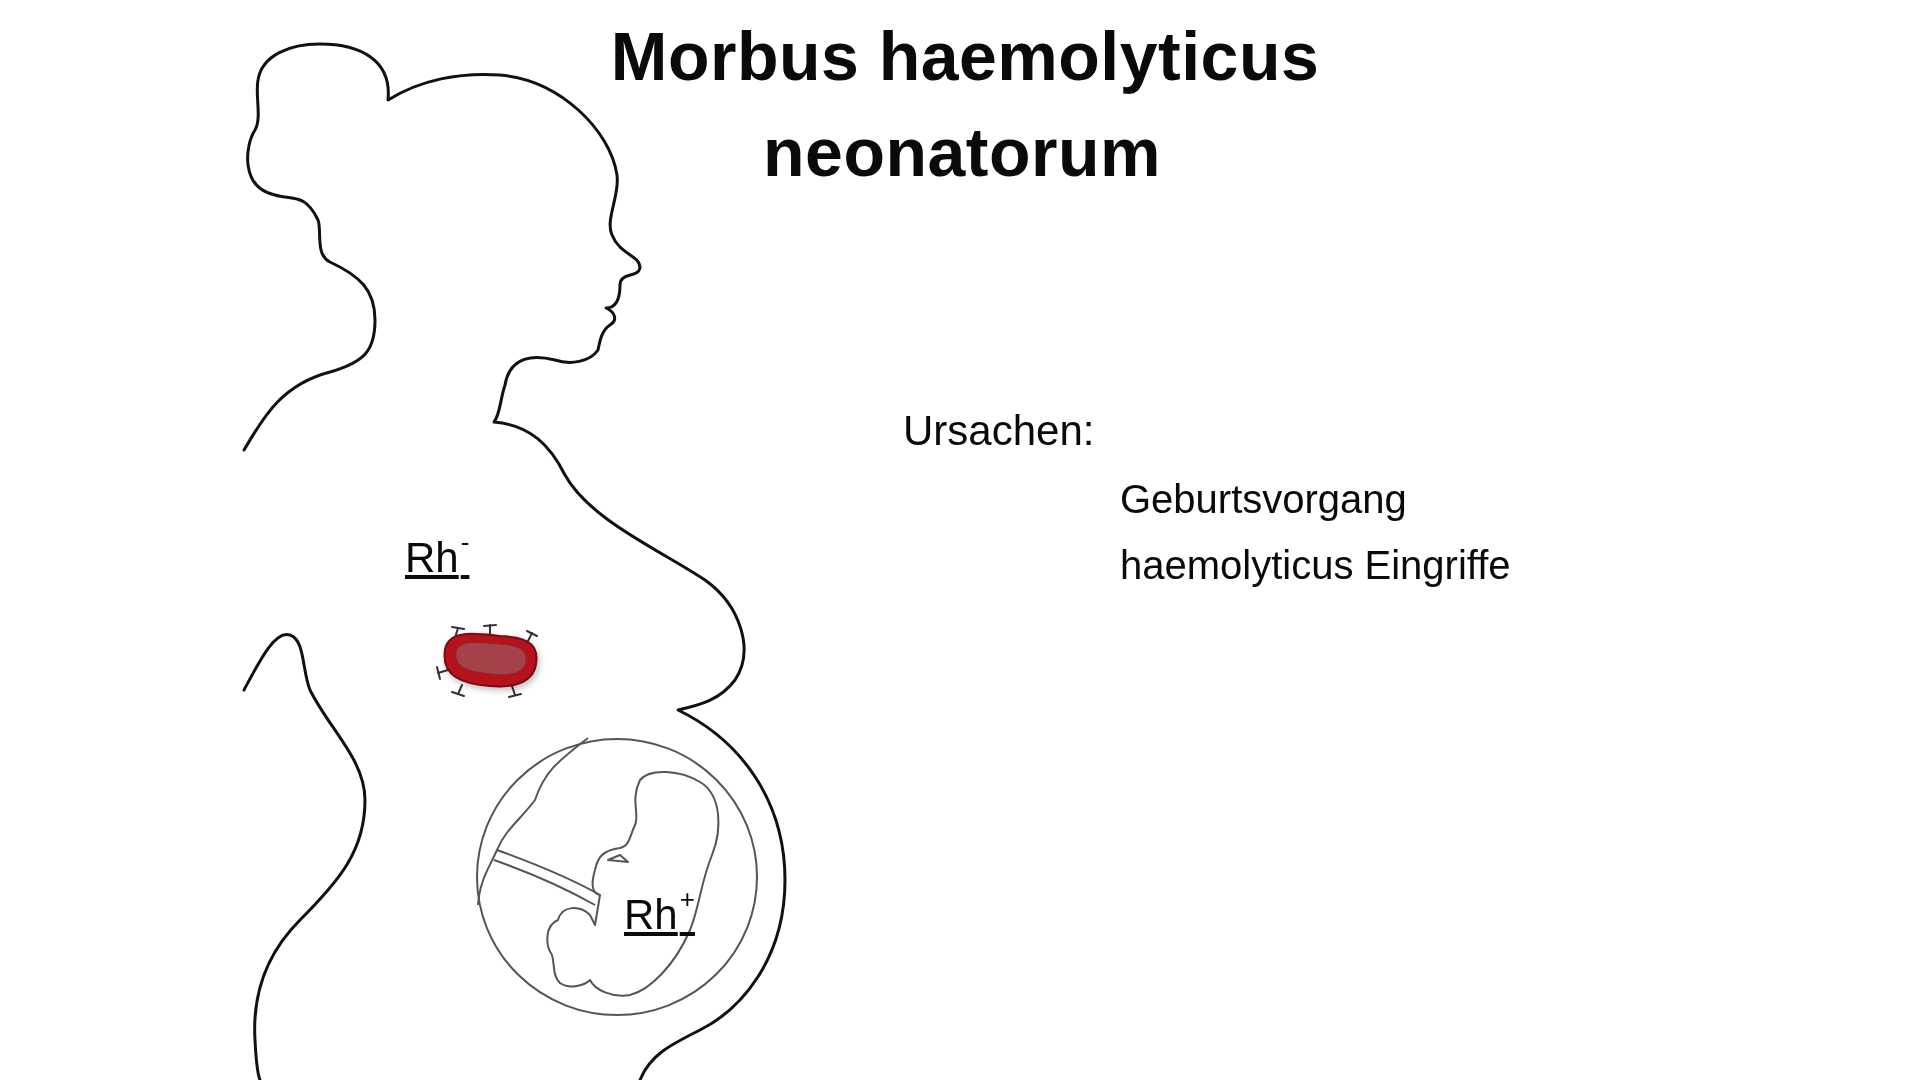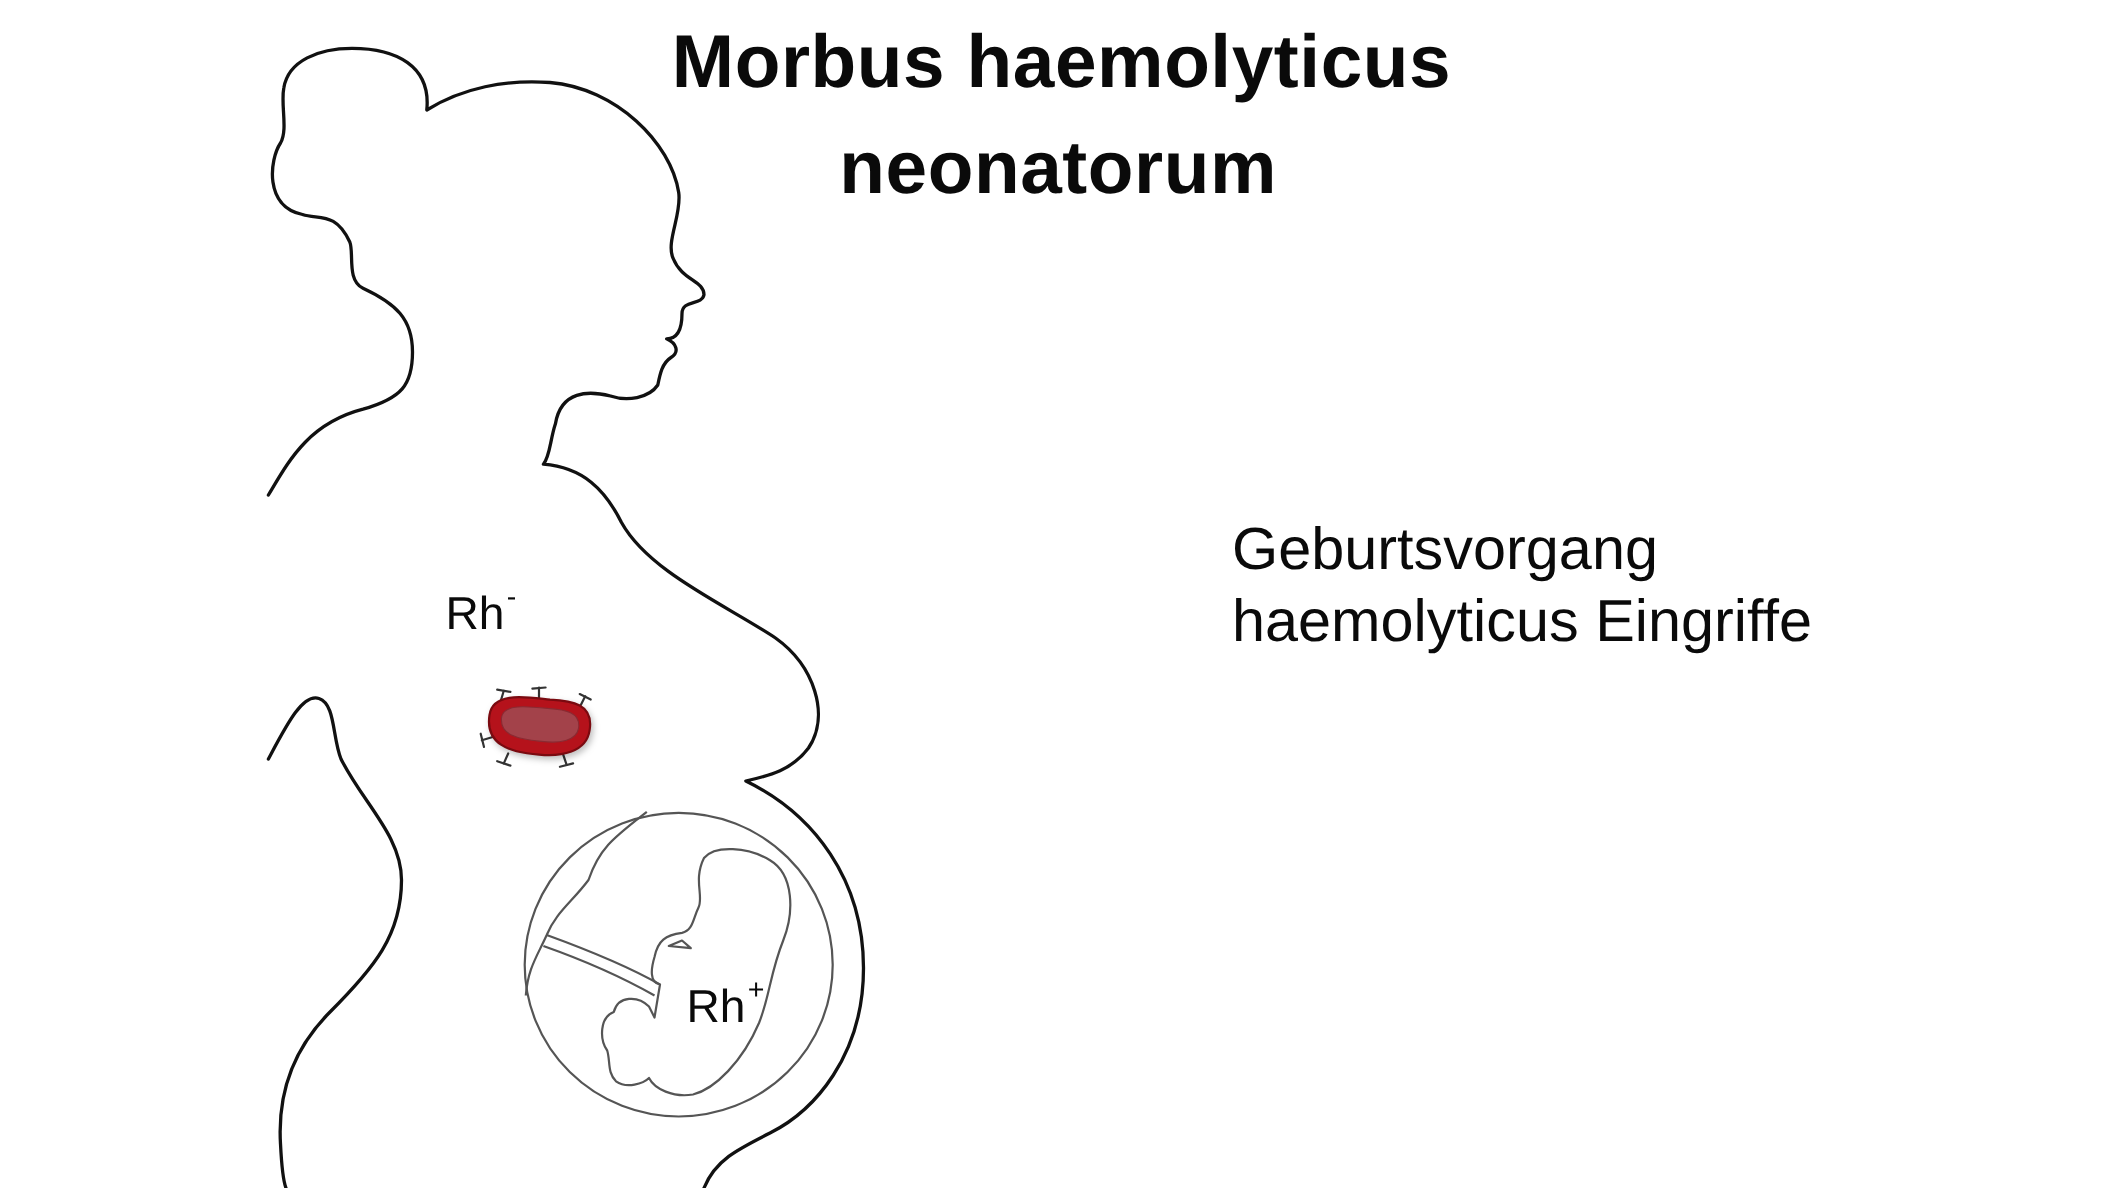--- a/index.html
+++ b/index.html
@@ -44,35 +44,36 @@
     left: 903px;
     top: 398px;
     font-size: 42px;
     line-height: 66px;
     font-weight: 400;
   }
   .causes-list {
     position: absolute;
     left: 1120px;
     top: 466px;
-    font-size: 54px;
+    font-size: 40px;
     line-height: 66px;
     margin: 0;
     padding: 0;
     list-style: none;
   }
   .causes-list li {
     margin: 0;
     padding: 0;
   }
   .rh-label {
     position: absolute;
     font-size: 42px;
     font-weight: 400;
     line-height: 1;
+    text-decoration: underline;
   }
   .rh-label sup {
     font-size: 26px;
     position: relative;
     top: -6px;
     margin-left: 2px;
   }
   .rh-minus { left: 405px; top: 535px; }
   .rh-plus  { left: 624px; top: 892px; }
 </style>
@@ -185,20 +186,21 @@
         C 640 815, 630 800, 640 780 Z"></path>
       <path d="M 608 860 L 620 855 L 628 862 Z"></path>
     </g>
   </svg>
 
   <div class="title">
     <span class="line line1">Morbus haemolyticus</span>
     <span class="line line2">neonatorum</span>
   </div>
 
+  <div class="causes">Ursachen:</div>
   <ul class="causes-list">
     <li>Geburtsvorgang</li>
     <li>haemolyticus Eingriffe</li>
   </ul>
 
   <div class="rh-label rh-minus">
     <span>Rh</span><sup>-</sup>
   </div>
   <div class="rh-label rh-plus">
     <span>Rh</span><sup>+</sup>

